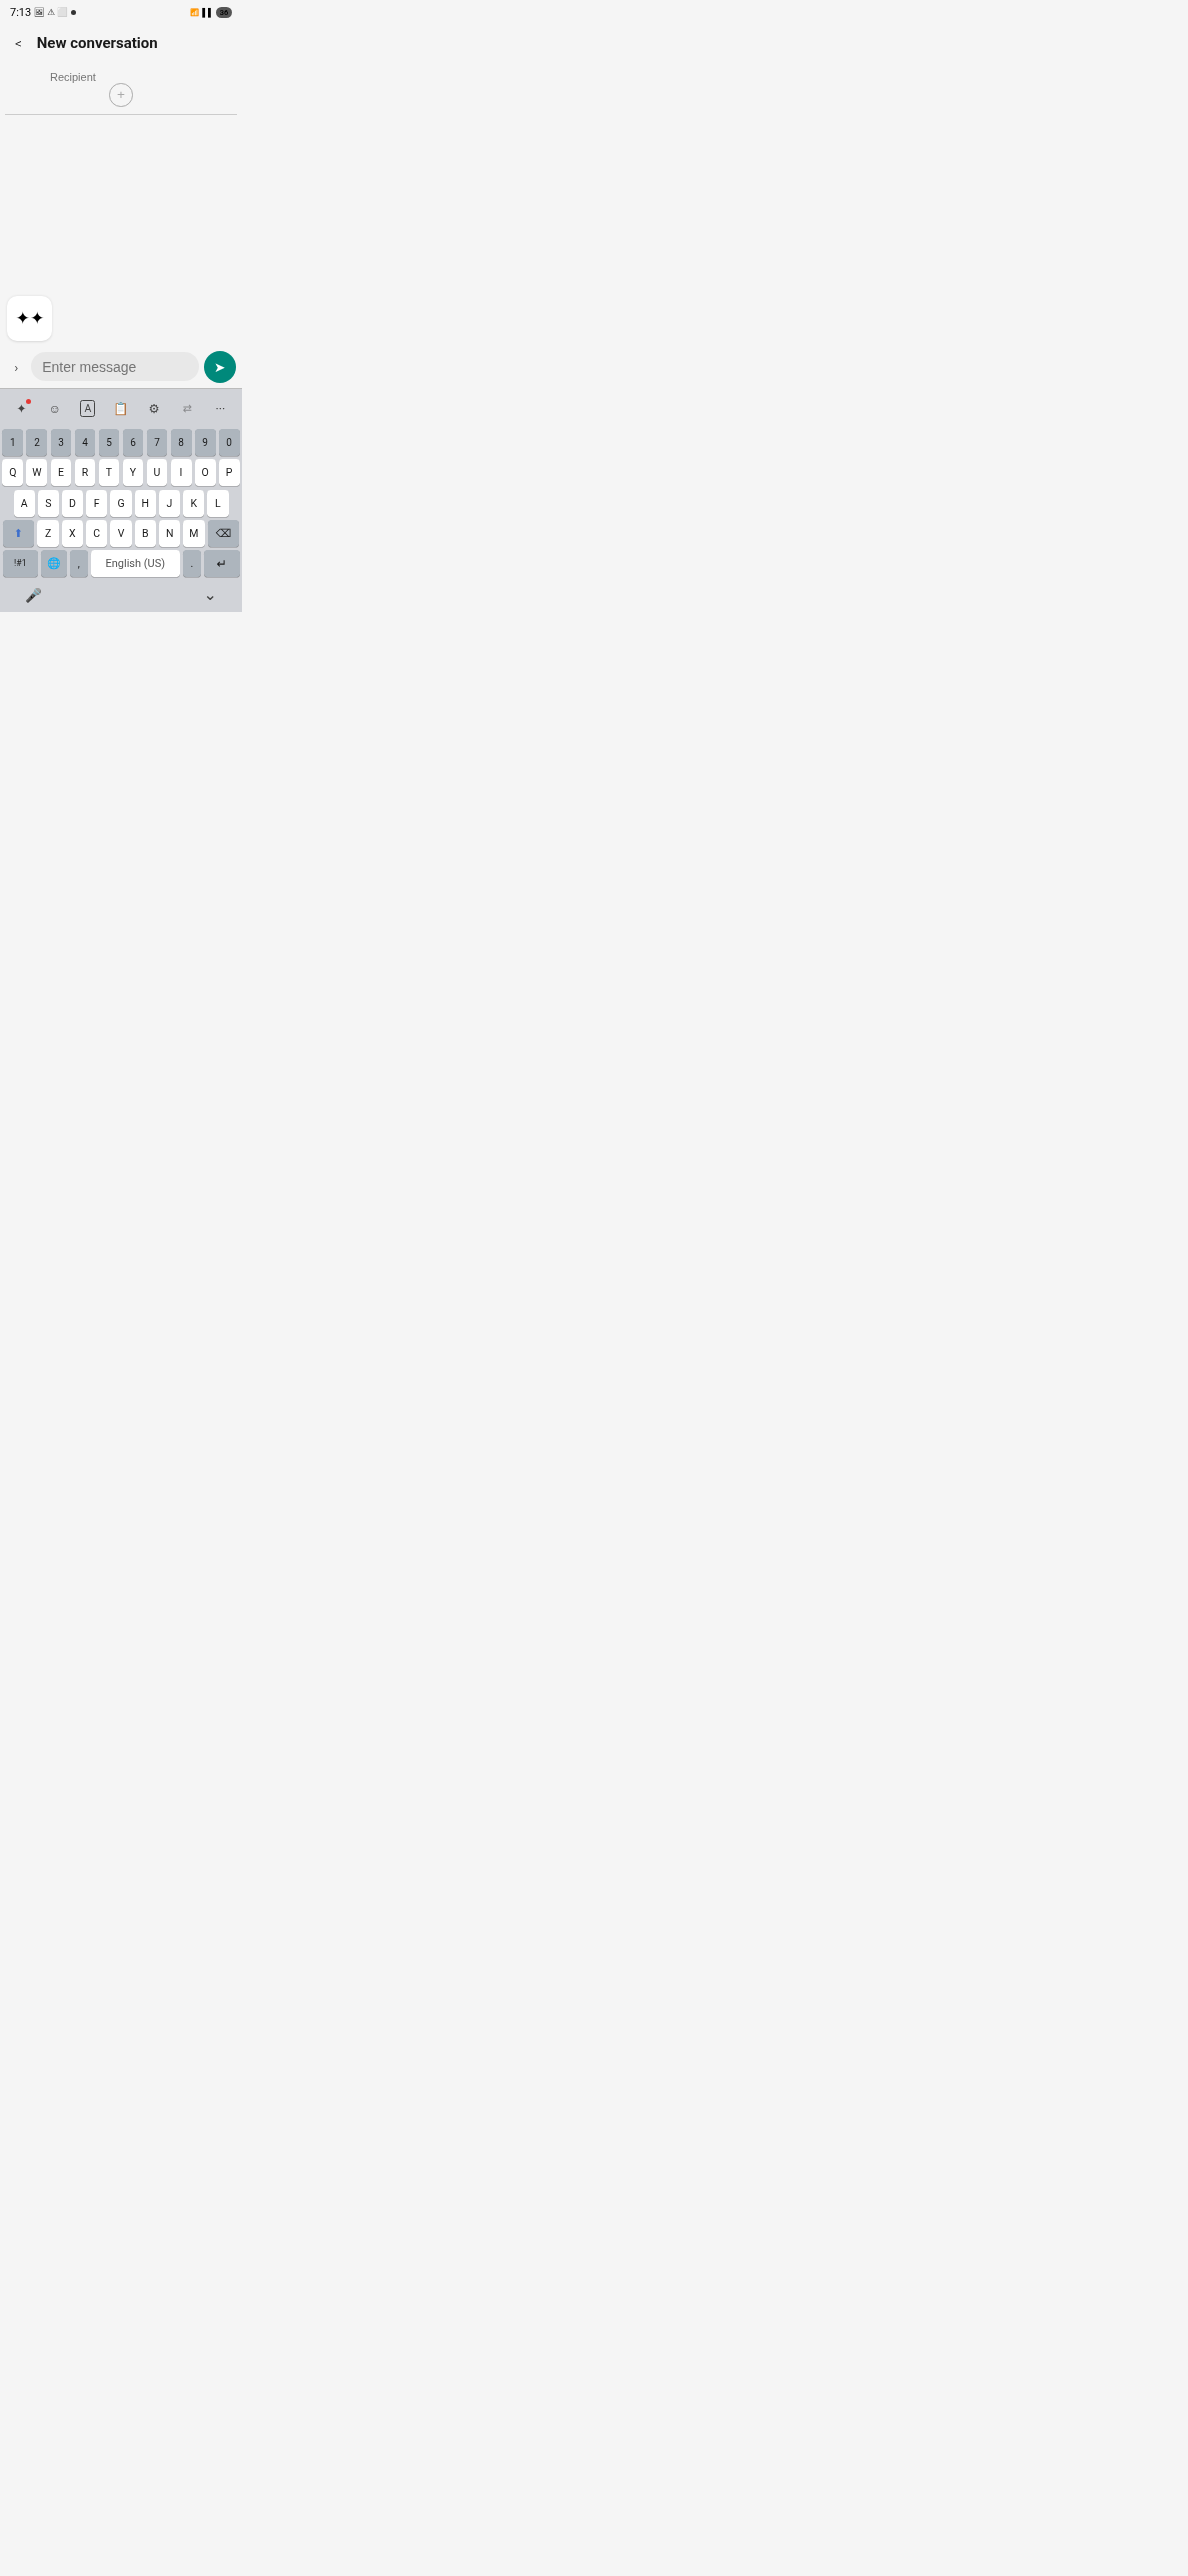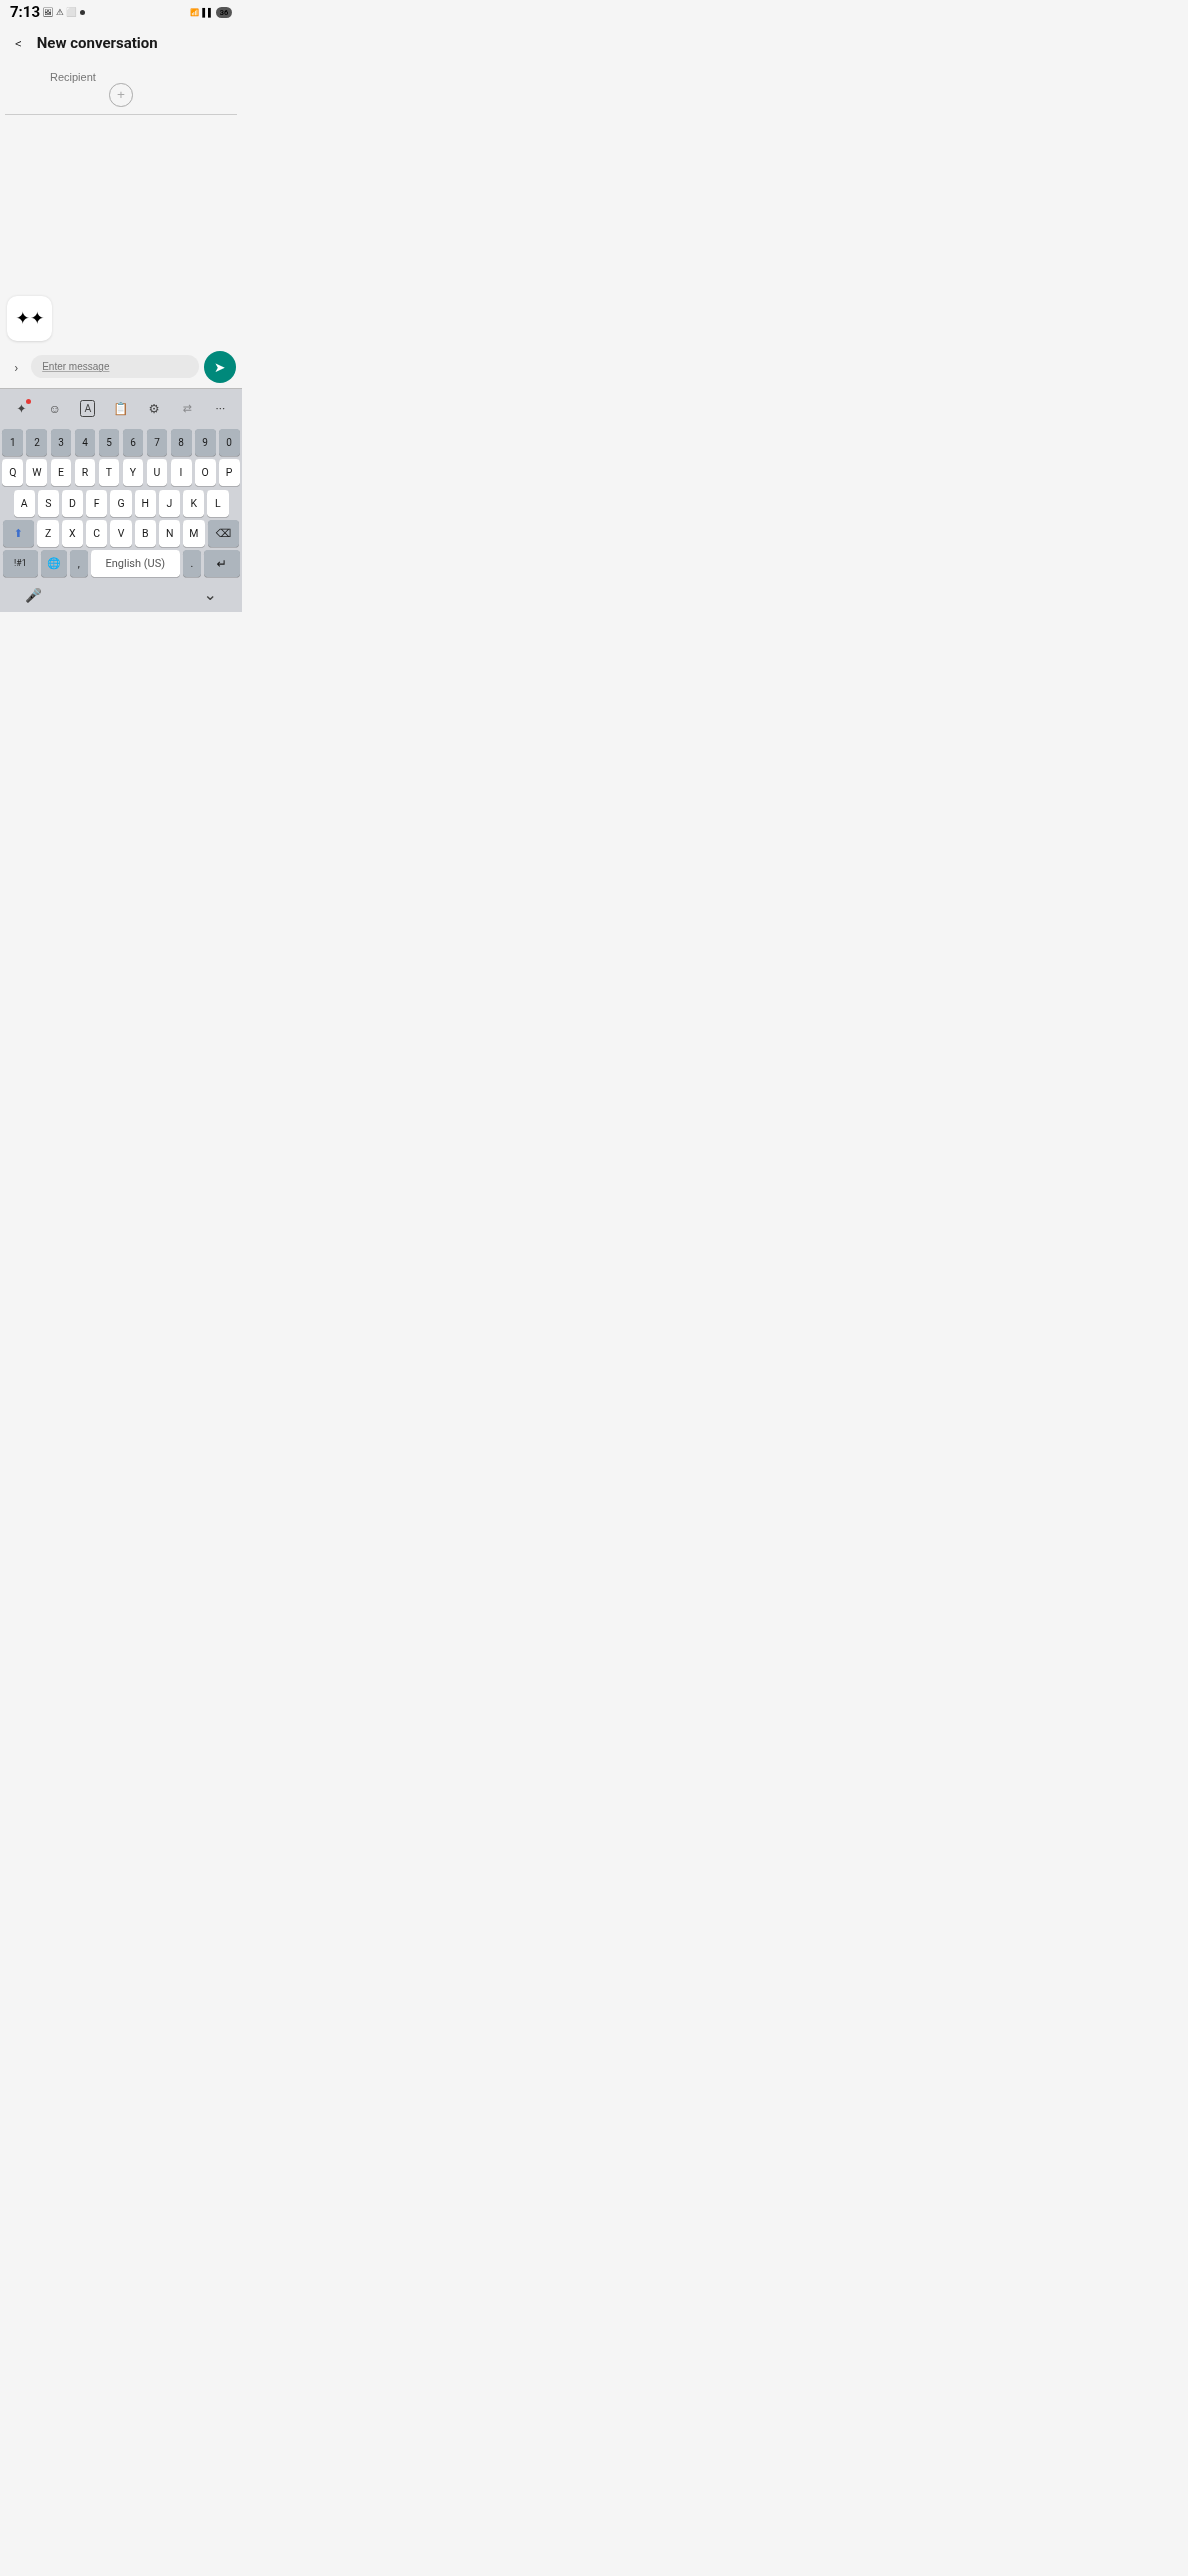--- a/index.html
+++ b/index.html
@@ -18,22 +18,22 @@
     
     .status-bar {
       background: #f5f5f5;
       display: flex;
       justify-content: space-between;
       align-items: center;
       padding: 5px 10px 2.5px 10px;
       height: 22px;
     }
     .status-time {
-      font-size: 15px;
-      font-weight: 700;
+      font-size: 11px;
+      font-weight: 400;
       color: #000;
     }
     .status-icons {
       display: flex;
       align-items: center;
       gap: 2.5px;
     }
     .status-icons span {
       font-size: 7.4px;
       color: #000;
@@ -159,24 +159,23 @@
       background: #e8e8e8;
       border-radius: 15px;
       padding: 6.2px 11px;
       display: flex;
       align-items: center;
     }
     .message-input {
       background: transparent;
       border: none;
       outline: none;
-      font-size: 10px;
+      font-size: 14px;
       color: #aaa;
       width: 100%;
-      text-decoration: underline;
     }
     .send-btn {
       width: 32px;
       height: 32px;
       border-radius: 50%;
       background: #00897b;
       border: none;
       display: flex;
       align-items: center;
       justify-content: center;

